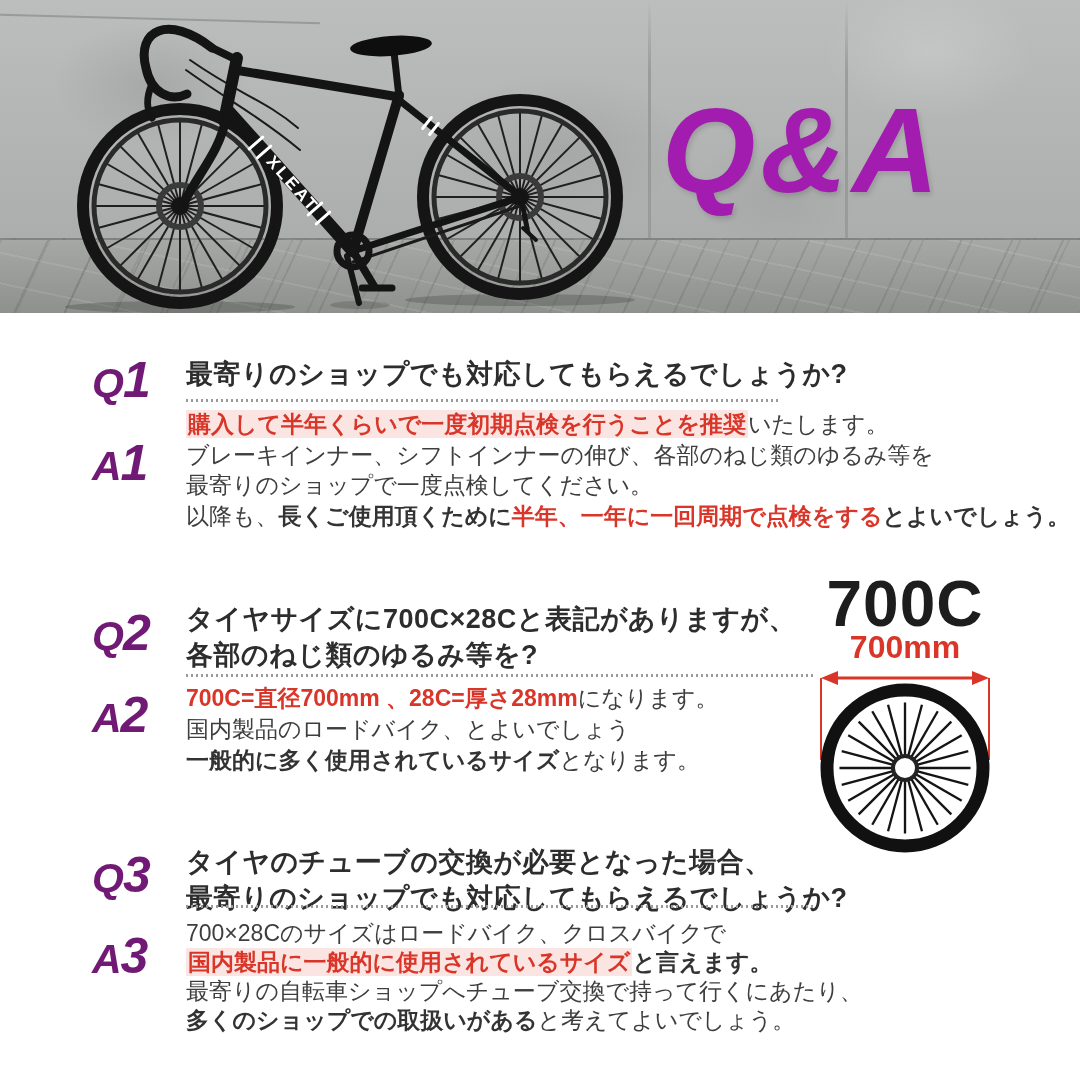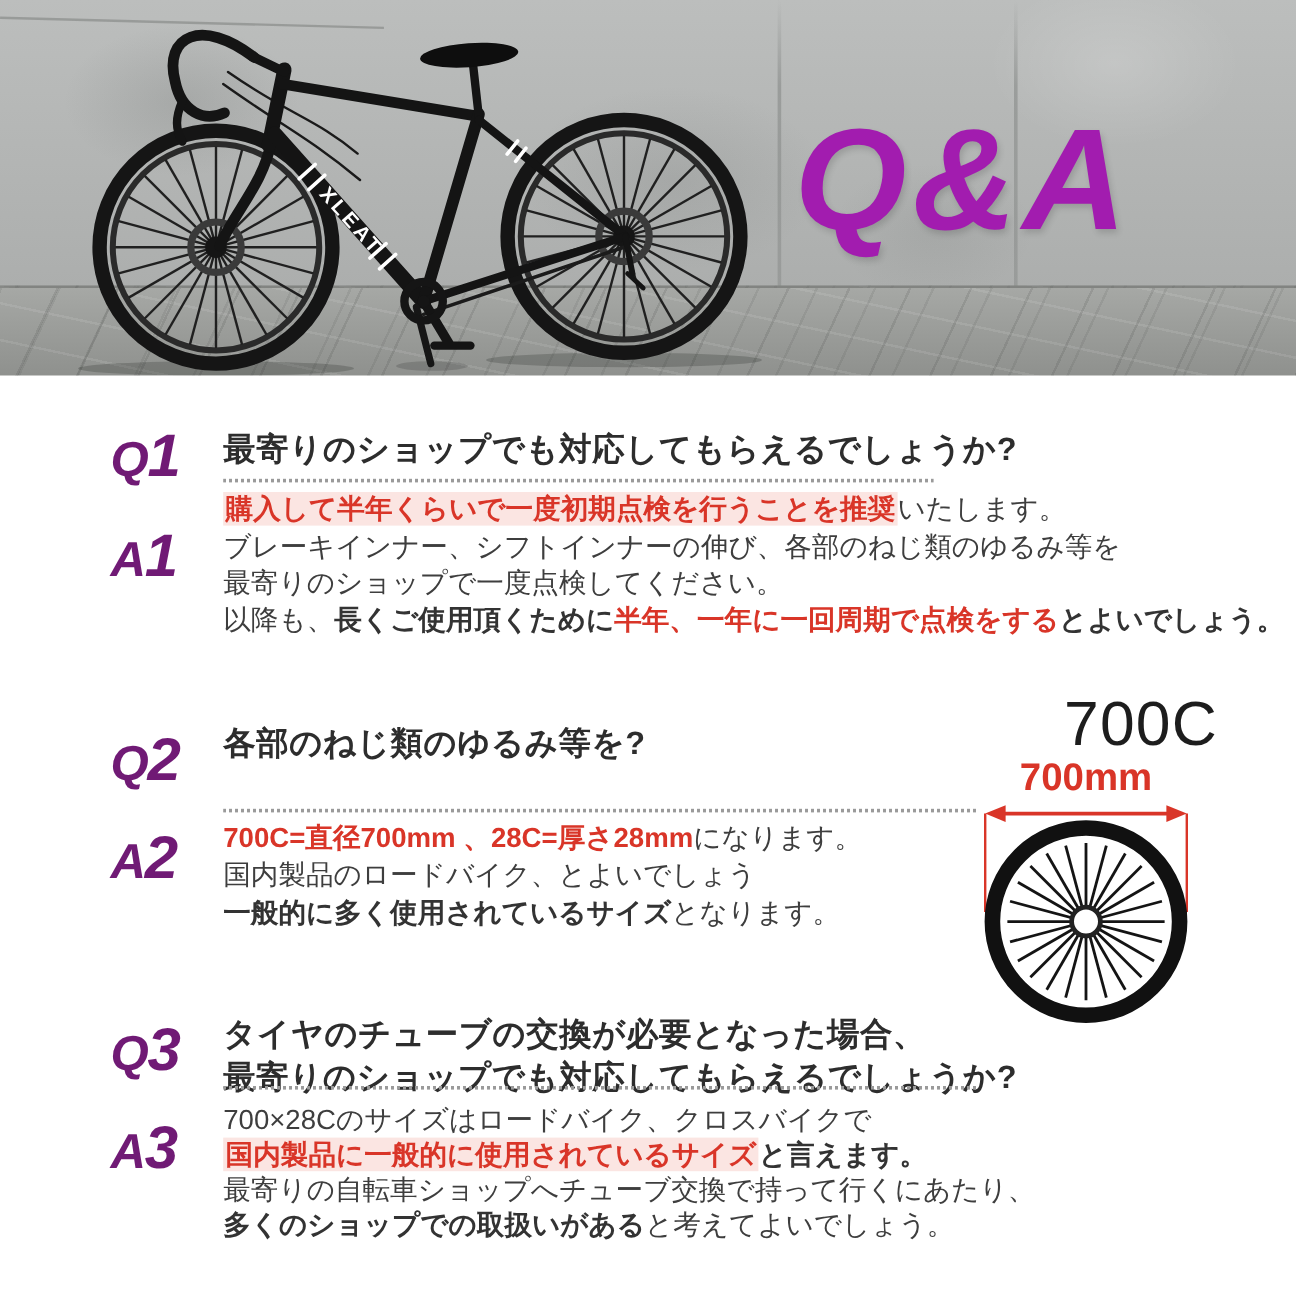--- a/index.html
+++ b/index.html
@@ -42,21 +42,21 @@
   .dotline{position:absolute;left:186px;height:3px;
         background-image:repeating-linear-gradient(90deg,#9a9a9a 0 2px,transparent 2px 5px);}
   .a-text{position:absolute;left:186px;font-size:23px;color:#3e3e3e;white-space:nowrap;}
   .a-text .line{display:block;}
   .hl{color:#d93528;font-weight:700;background:#fbe5e2;padding:1px 2px;}
   .rb{color:#d93528;font-weight:700;}
   .b{font-weight:700;color:#333;}
 
   
   .wheel-box{position:absolute;left:795px;top:578px;width:220px;text-align:center;}
-  .wheel-size{font-size:52px;line-height:52px;font-weight:400;color:#1d1d1d;letter-spacing:1px;text-align:right;}
+  .wheel-size{font-size:64px;line-height:52px;font-weight:700;color:#1d1d1d;letter-spacing:1px;}
   .wheel-mm{font-size:32px;line-height:34px;font-weight:800;color:#d93528;}
   .wheel-box svg{margin-top:4px;display:block;}
 </style>
 </head>
 <body>
 
 <div class="page">
 
   <section class="hero">
     <div class="wall">
@@ -168,20 +168,21 @@
     </span>
     <span class="line">ブレーキインナー、シフトインナーの伸び、各部のねじ類のゆるみ等を</span>
     <span class="line">最寄りのショップで一度点検してください。</span>
     <span class="line">
       <span>以降も、</span><span class="b">長くご使用頂くために</span><span class="rb">半年、一年に一回周期で点検をする</span><span class="b">とよいでしょう。</span>
     </span>
   </div>
 
   <div class="q-label" style="top:608px">Q2</div>
   <div class="q-text" style="top:601px">
+    <span class="line" style="display:block">タイヤサイズに700C×28Cと表記がありますが、</span>
     <span class="line" style="display:block">各部のねじ類のゆるみ等を?</span>
   </div>
   <div class="dotline" style="top:674px;width:628px"></div>
 
   <div class="a-label" style="top:690px">A2</div>
   <div class="a-text" style="top:683px;line-height:31px">
     <span class="line">
       <span class="rb">700C=直径700mm 、28C=厚さ28mm</span><span>になります。</span>
     </span>
     <span class="line">国内製品のロードバイク、とよいでしょう</span>

